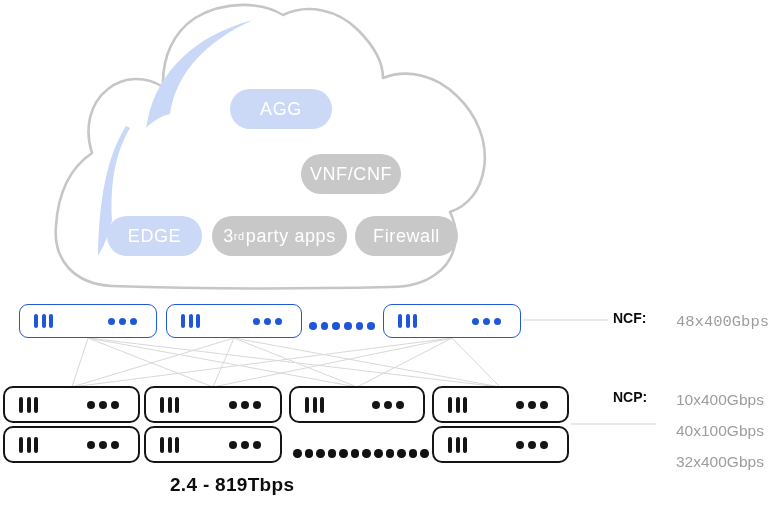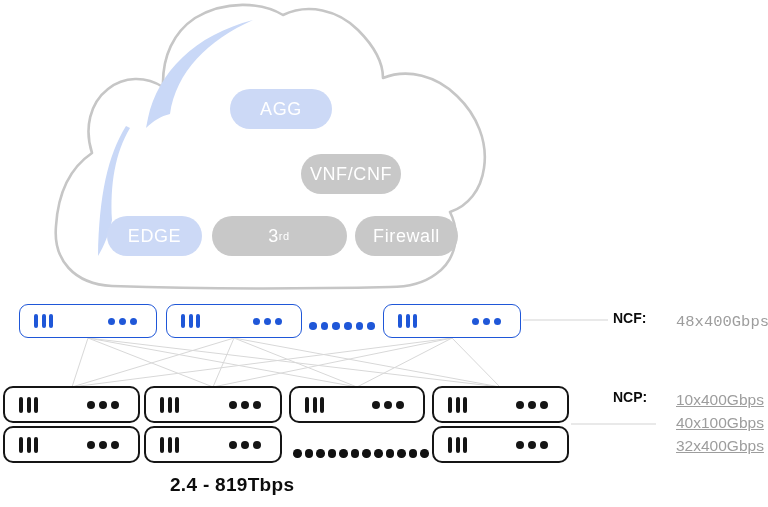--- a/index.html
+++ b/index.html
@@ -64,21 +64,21 @@
   #ncp-ellipsis{left:293px;top:449px;width:136px;height:9px;}
   #ncp-ellipsis i{width:8.5px;height:8.5px;background:#111;}
 
   
   .lbl-bold{position:absolute;font-weight:bold;font-size:14px;color:var(--ink);}
   #ncf-label{left:613px;top:310px;}
   #ncp-label{left:613px;top:389px;}
   .lbl-gray{position:absolute;font-size:15.5px;color:var(--lgray);}
   #ncf-spec{left:676px;top:313px;font-family:Liberation Mono, monospace;}
   .spec-col{position:absolute;left:676px;top:391px;font-size:15.5px;color:var(--lgray);
-            display:flex;flex-direction:column;gap:5px;text-decoration:underline;}
+            display:flex;flex-direction:column;gap:13px;}
   .capacity{position:absolute;left:170px;top:474px;width:230px;text-align:left;
             font-weight:bold;font-size:19px;color:var(--ink);letter-spacing:.3px;}
 </style>
 </head>
 <body>
 
 <div class="stage">
 
   <svg style="left:40px;top:2px;" width="460" height="292" viewBox="0 0 460 292">
     <path d="M 72,284
@@ -124,20 +124,21 @@
     </div>
   <div class="pill gray" id="pill-vnf">
       <span>VNF/CNF</span>
     </div>
   <div class="pill blue" id="pill-edge">
       <span>EDGE</span>
     </div>
   <div class="pill gray" id="pill-3rd">
       <span>3</span>
       <sup>rd</sup>
+      <span> party apps</span>
     </div>
   <div class="pill gray" id="pill-firewall">
       <span>Firewall</span>
     </div>
 
   <div class="node ncf" id="ncf-1">
     <span class="bars">
         <i></i>
         <i></i>
         <i></i>

